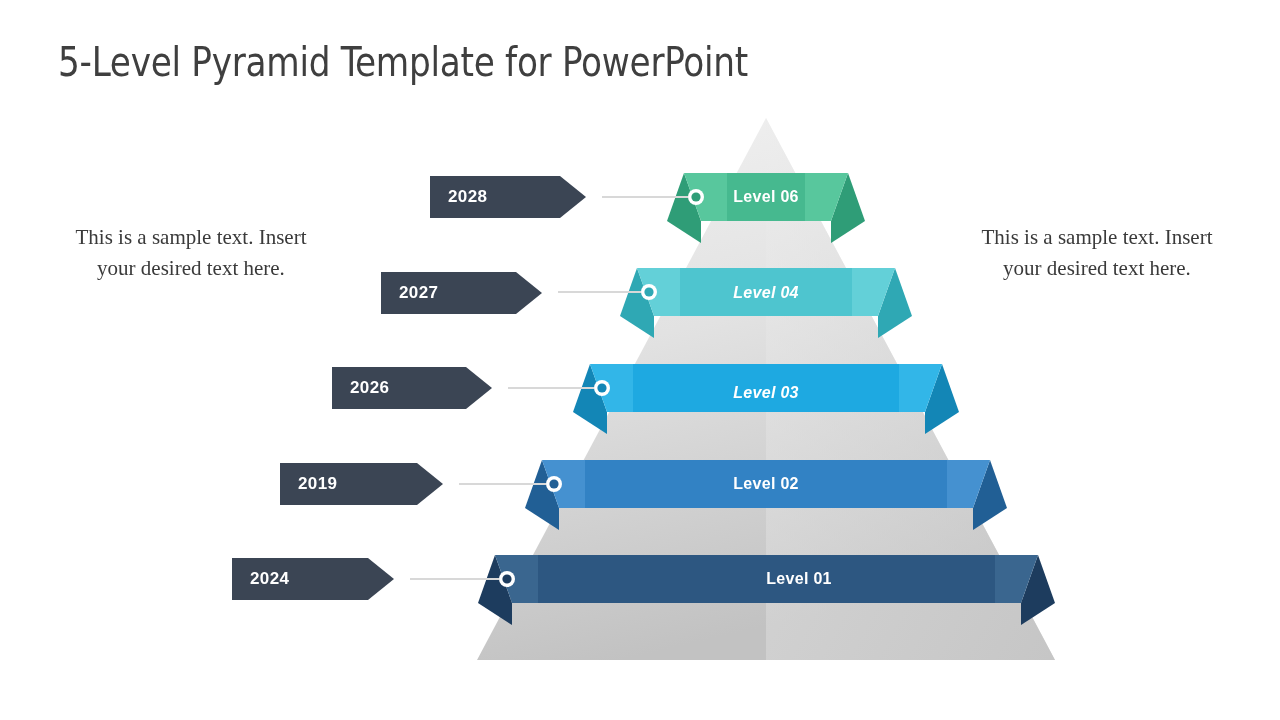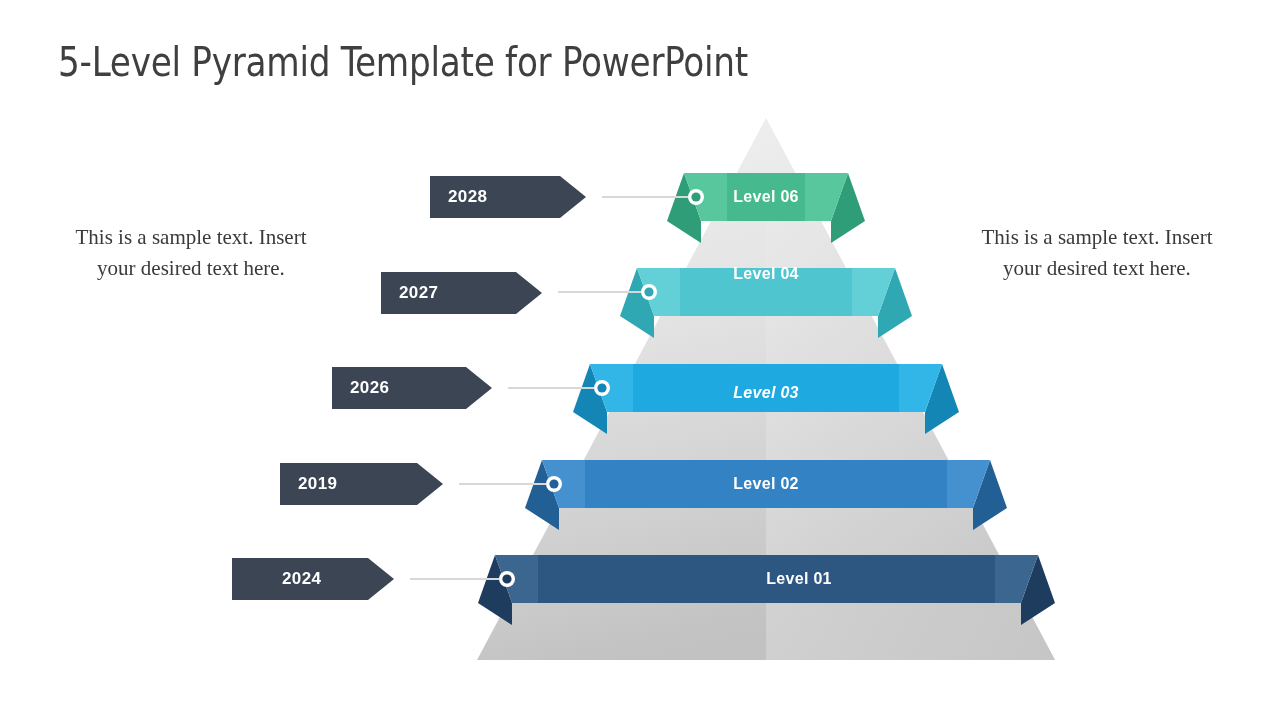--- a/index.html
+++ b/index.html
@@ -170,22 +170,22 @@
           </g>
           <polygon points="232,558 368,558 394,579 368,600 232,600" fill="#3b4554"></polygon>
         </g>
     </svg>
   </div>
 
   <div id="text-overlay" style="position: absolute; left: 0px; top: 0px; width: 1280px; height: 612px;">
       <div class="year-text" style="left: 448px; top: 187px;">2028</div>
       <div class="level-text" style="left: 666px; top: 187.5px;">Level 06</div>
       <div class="year-text" style="left: 399px; top: 283px;">2027</div>
-      <div class="level-text" style="left: 666px; top: 265px;">Level 04</div>
+      <div class="level-text" style="left: 666px; top: 284px; font-style: italic;">Level 04</div>
       <div class="year-text" style="left: 350px; top: 378px; text-align: center;">2026</div>
       <div class="level-text" style="left: 666px; top: 384px; font-style: italic;">Level 03</div>
       <div class="year-text" style="left: 298px; top: 474px;">2019</div>
       <div class="level-text" style="left: 666px; top: 474.5px;">Level 02</div>
-      <div class="year-text" style="left: 250px; top: 569px; margin-left: 32px;">2024</div>
+      <div class="year-text" style="left: 250px; top: 569px;">2024</div>
       <div class="level-text" style="left: 699px; top: 569.5px;">Level 01</div>
     </div>
 
 </div>
 
 </body></html>

